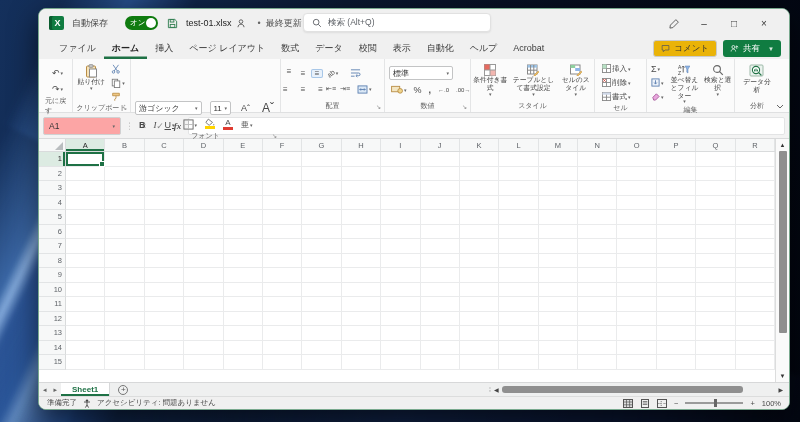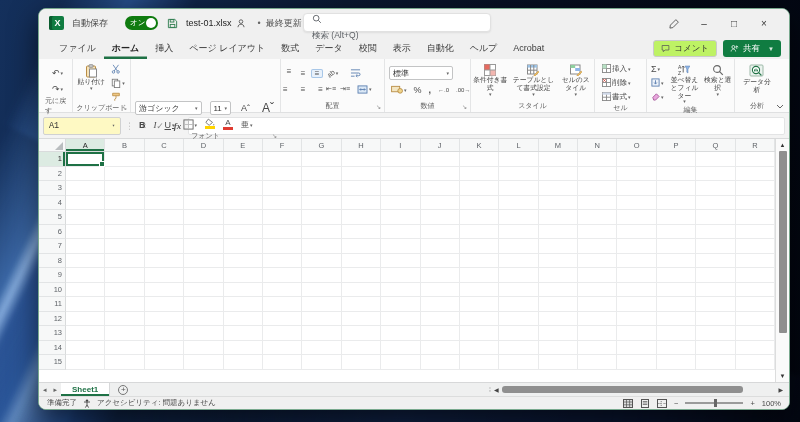--- a/index.html
+++ b/index.html
@@ -35,32 +35,32 @@
   .toggle { width:33px; height:14px; border-radius:7px; background:#0f7b0f; display:flex; align-items:center;
             color:#fff; font-size:7.5px; padding-left:5px; position:relative; margin-right:9px; }
   .toggle .knob { position:absolute; right:2px; top:2px; width:10px; height:10px; border-radius:50%; background:#fff; }
   .tb-ico { color:#555; margin-right:8px; display:flex; align-items:center; }
   .fname { font-size:9px; color:#252525; margin-right:5px; }
   .bullet { color:#666; margin:0 5px; }
   .updated { color:#555; }
   .chev { font-size:6px; color:#555; margin-left:4px; }
   .searchbox { position:absolute; left:264px; top:4px; width:188px; height:19px; background:#fff;
                border:1px solid #e1e1e1; border-radius:4px; box-shadow:0 1px 2px rgba(0,0,0,.08);
-               display:flex; align-items:flex-start; padding:0 8px; color:#5f6368; font-size:8.5px; gap:6px;flex-direction:column; }
+               display:flex; align-items:center; padding:0 8px; color:#5f6368; font-size:8.5px; gap:6px; }
   .win-ctrls { margin-left:auto; display:flex; align-items:center; gap:0; }
   .win-btn { width:30px; height:24px; display:flex; align-items:center; justify-content:center; color:#3a3a3a; font-size:10px; }
 
   
   .tabrow { height:22px; flex:0 0 22px; background:#f0f0f0; display:flex; align-items:flex-end;
             padding:0 8px 0 12px; font-size:9px; color:#3b3b3b; }
   .tabs { display:flex; height:100%; align-items:stretch; }
   .tab { padding:0 8px; display:flex; align-items:center; }
   .tab.active { font-weight:bold; color:#242424; box-shadow:inset 0 -2.5px 0 #1e7145; }
   .tab-actions { margin-left:auto; display:flex; align-items:center; gap:6px; padding-bottom:2px; }
-  .btn-comment { display:flex; align-items:center; gap:4px; background:#bef264; border:1px solid #c9cacb;
+  .btn-comment { display:flex; align-items:center; gap:4px; background:#eab308; border:1px solid #c9cacb;
                  border-radius:3px; height:17px; padding:0 7px; font-size:8.5px; color:#333; }
   .btn-share { display:flex; align-items:center; gap:4px; background:#107c41; border-radius:3px; height:17px;
                padding:0 7px; font-size:8.5px; color:#fff; }
   .btn-share .chev { color:#d6e9de; }
 
   
   .ribbon { height:54px; flex:0 0 54px; background:#fbfbfb; border-bottom:1px solid #dfe0e1;
             display:flex; padding-left:4px; position:relative; }
   .grp { border-right:1px solid #e4e5e6; display:flex; flex-direction:column; padding:3px 2px 0 2px; }
   .grp-body { flex:1; display:flex; justify-content:center; }
@@ -77,22 +77,22 @@
   .ico14 { width:14px; height:14px; display:block; }
   .seltool { box-shadow:inset 0 0 0 1px #a8c7e8; background:#e8f1fb; border-radius:2px; }
   .colorbar { display:block; width:10px; height:3px; margin-top:-1px; }
   .alnico { font-size:8px; color:#4a4a4a; width:12px; text-align:center; }
   .rot { display:inline-block; transform:rotate(-40deg); font-size:7px; color:#4a4a4a; }
   .collapse { position:absolute; right:5px; bottom:3px; color:#666; }
 
   
   .fbar { height:26px; flex:0 0 26px; background:#f3f3f3; border-bottom:1px solid #d9dadb;
           display:flex; align-items:center; padding:3px 4px; gap:4px; }
-  .namebox { width:78px; height:18px; background:#fef9c3; border:1px solid #d0d1d2; border-radius:2px;
-             display:flex; align-items:center; font-size:8.5px; color:#333; padding:0 5px; justify-content:space-between;font-family:Liberation Mono, monospace; }
+  .namebox { width:78px; height:18px; background:#fca5a5; border:1px solid #d0d1d2; border-radius:2px;
+             display:flex; align-items:center; font-size:8.5px; color:#333; padding:0 5px; justify-content:space-between; }
   .fdiv { color:#bbb; font-size:9px; }
   .fbtn { color:#8a8a8a; font-size:9px; padding:0 3px; }
   .fx { font-family:"Liberation Serif", serif; font-style:italic; font-weight:bold; color:#555; }
   .finput { flex:1; height:18px; background:#fff; border:1px solid #e3e4e5; border-radius:2px; }
 
   
   .gridwrap { flex:1; display:flex; background:#fff; overflow:hidden; }
   .gridmain { flex:1; display:flex; flex-direction:column; }
   .colheads { height:13px; flex:0 0 13px; display:flex; background:#f7f8f8; border-bottom:1px solid #d9dbdc; }
   .corner { width:27px; flex:0 0 27px; border-right:1px solid #d9dbdc; position:relative; background:#f7f8f8; }

